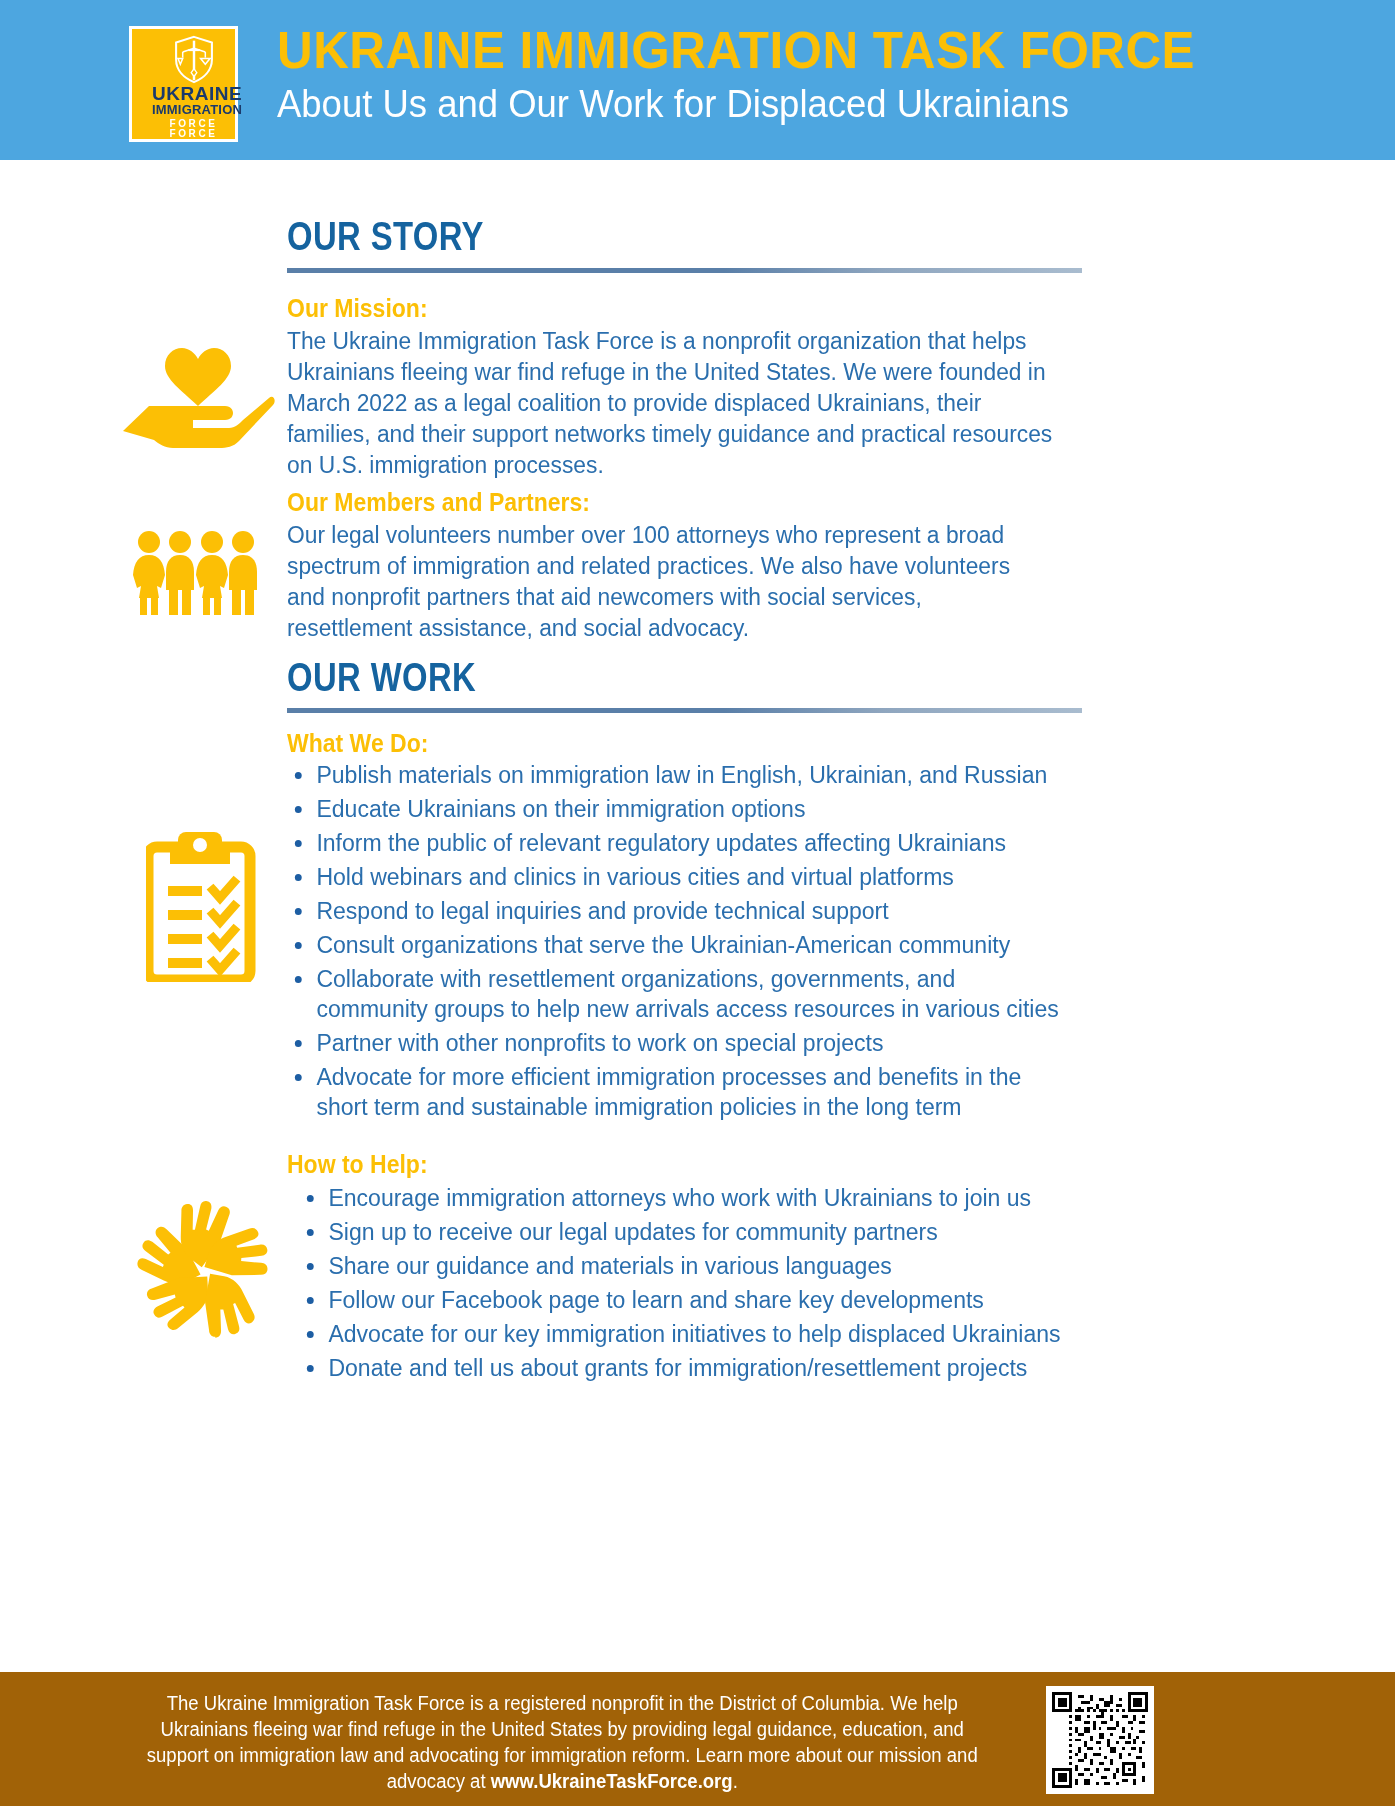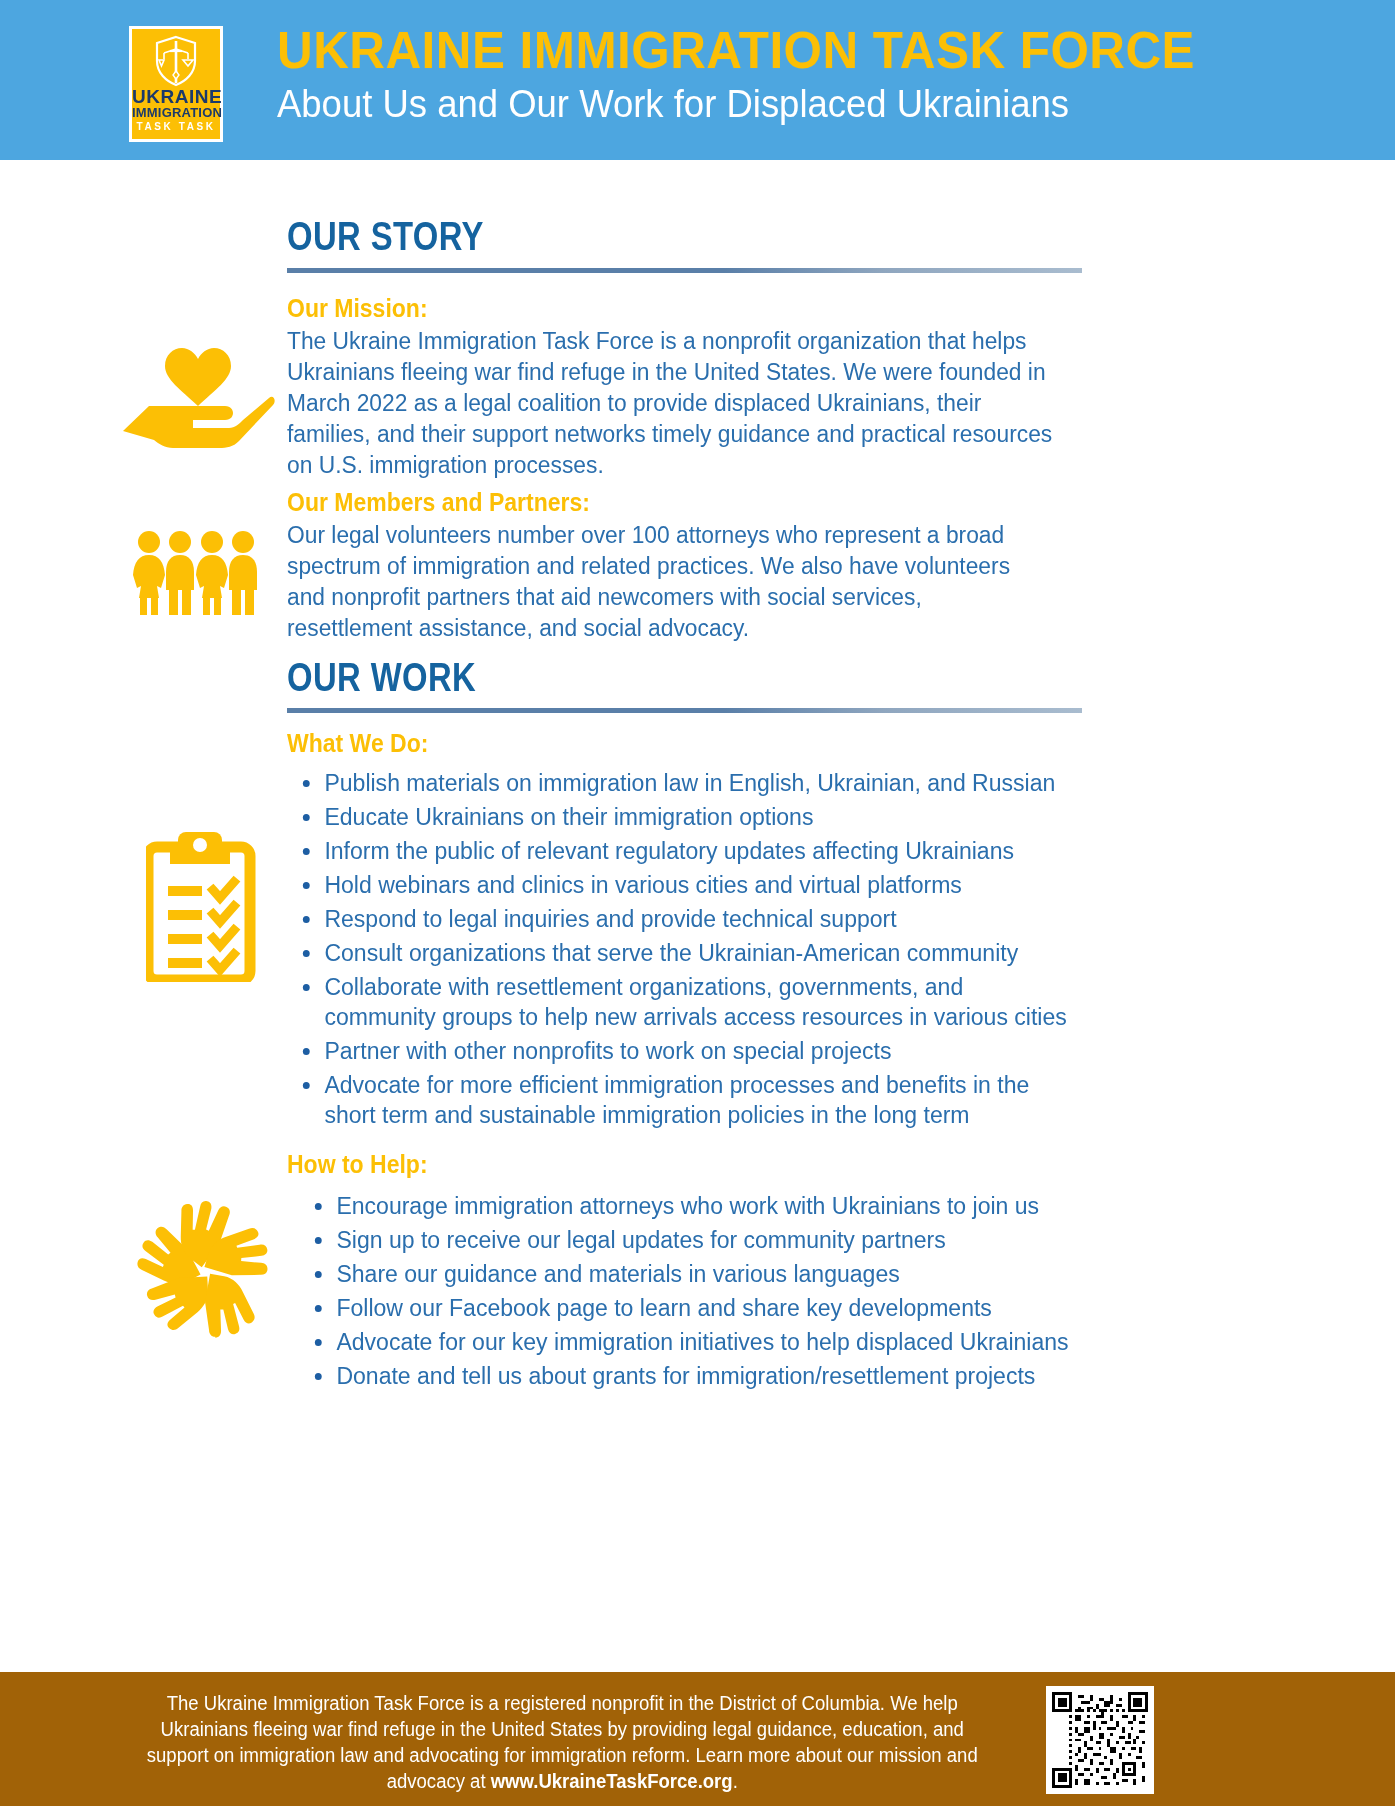--- a/index.html
+++ b/index.html
@@ -11,23 +11,23 @@
     position:relative;
   }
   .page{width:1395px;height:1814px;position:relative;background:#fff;}
 
   
   .header{
     position:absolute;left:0;top:0;width:1395px;height:160px;
     background:#4da6e0;
   }
   .logo-box{
-    position:absolute;left:129px;top:26px;width:94px;height:116px;
+    position:absolute;left:129px;top:26px;width:109px;height:116px;
     background:#fcbf05;border:3px solid #ffffff;box-sizing:border-box;
-    display:flex;flex-direction:column;align-items:center;justify-content:flex-start;
+    display:flex;flex-direction:column;align-items:center;justify-content:flex-start;padding-left:20px;
   }
   .logo-shield{margin-top:6px;}
   .logo-text{
     width:100%;text-align:center;color:#1b3a6b;line-height:1.0;
   }
   .logo-l1{font-size:19px;font-weight:700;letter-spacing:0.5px;display:block;}
   .logo-l2{font-size:13px;font-weight:700;letter-spacing:0.2px;display:block;}
   .logo-l3{font-size:10px;font-weight:700;letter-spacing:2.6px;display:block;color:#fff;margin-top:3px;}
   .hdr-title{
     position:absolute;left:277px;top:24px;
@@ -65,21 +65,21 @@
   }
   .para{
     position:absolute;
     font-size:23.5px;color:#2a6ead;line-height:31px;
     font-weight:400;
     transform:scaleX(0.97);transform-origin:left top;
   }
   .para p{margin:0;}
 
   
-  .blist{position:absolute;margin:8px;padding:0;list-style:none;}
+  .blist{position:absolute;margin:0;padding:0;list-style:none;}
   .blist li{
     position:relative;padding-left:30px;
     font-size:23.5px;color:#2a6ead;line-height:30px;
     margin-bottom:4px;
     transform:scaleX(0.98);transform-origin:left top;
   }
   .blist li::before{
     content:"";position:absolute;left:8px;top:12px;
     width:7px;height:7px;border-radius:50%;background:#1d5ea3;
   }
@@ -124,21 +124,21 @@
         <line x1="36" y1="18" x2="36" y2="24" stroke="#ffffff" stroke-width="1.6"></line>
         <line x1="12" y1="18" x2="24" y2="14" stroke="#ffffff" stroke-width="1.6"></line>
         <line x1="36" y1="18" x2="24" y2="14" stroke="#ffffff" stroke-width="1.6"></line>
         <path d="M7 25 L12 25 L9.5 31 Z" fill="none" stroke="#ffffff" stroke-width="1.6"></path>
         <path d="M31 25 L41 25 L36 31 Z" fill="none" stroke="#ffffff" stroke-width="1.6"></path>
         <path d="M24 44 L21 40 L24 36 L27 40 Z" fill="#fcbf05" stroke="#ffffff" stroke-width="1.4"></path>
       </svg>
       <div class="logo-text">
         <span class="logo-l1">UKRAINE</span>
         <span class="logo-l2">IMMIGRATION</span>
-        <span class="logo-l3">TASK TASK</span>
+        <span class="logo-l3">FORCE FORCE</span>
       </div>
     </div>
 
     <div class="hdr-title">UKRAINE IMMIGRATION TASK FORCE</div>
     <div class="hdr-sub">About Us and Our Work for Displaced Ukrainians</div>
   </div>
 
   <div class="sec-title" style="left:287px;top:214px;">OUR STORY</div>
   <div class="rule" style="left:287px;top:268px;width:795px;"></div>
 

